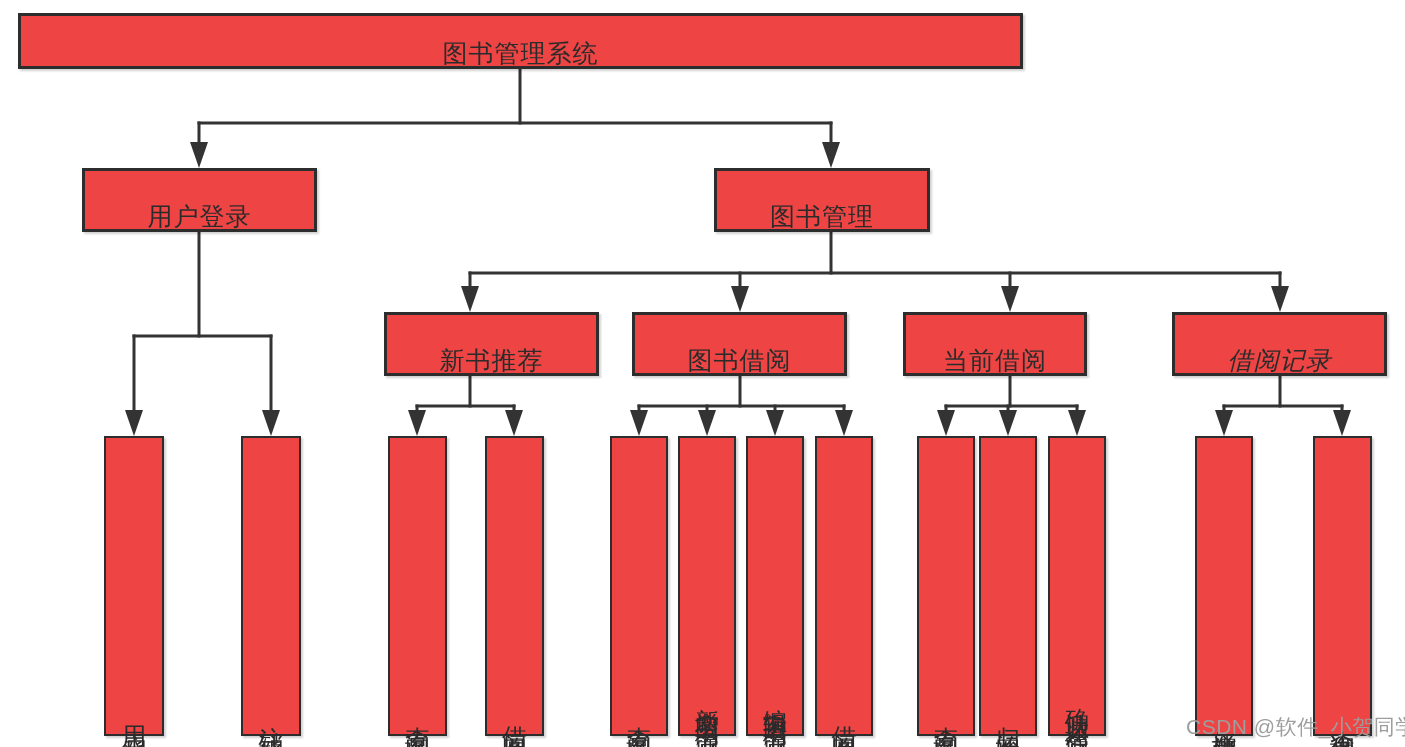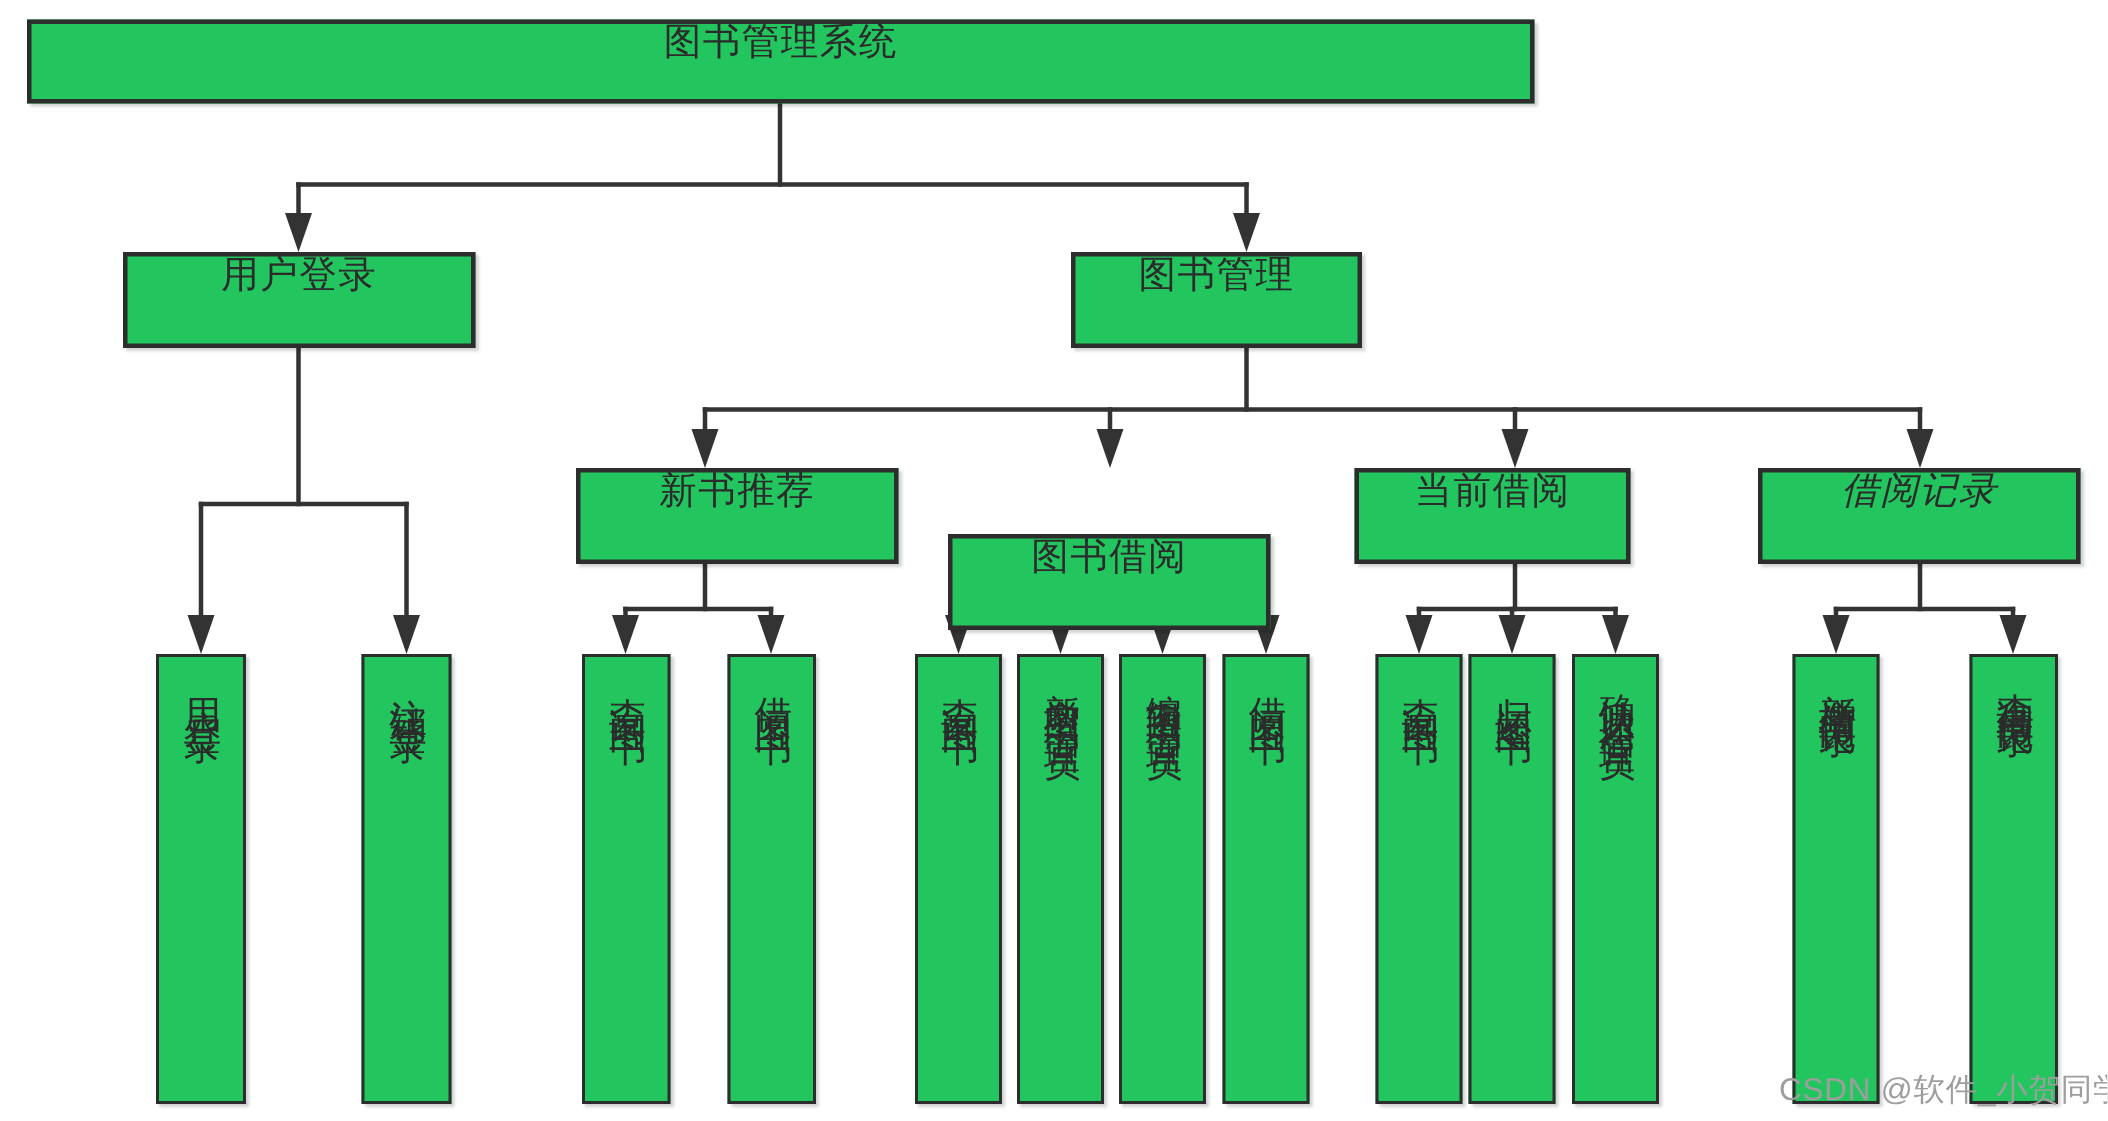--- a/index.html
+++ b/index.html
@@ -17,24 +17,24 @@
     width:1405px;height:747px;
     background:var(--background);
     overflow:hidden;
   }
   svg.wires{position:absolute;left:0;top:0;width:1405px;height:747px;}
   .cline{stroke:var(--line);stroke-width:3;fill:none;stroke-linecap:square;}
   .chead{fill:var(--line);stroke:none;}
   .box{
     position:absolute;
     box-sizing:border-box;
-    background:#22c55e;
+    background:#ef4444;
     border:3px solid var(--box-border);
     box-shadow:2px 2px 2px rgba(0,0,0,0.18);
-    display:flex;align-items:flex-start;justify-content:center;
+    display:flex;align-items:flex-end;justify-content:center;
     color:var(--text);
   }
   .h-label{font-size:25px;line-height:1;white-space:nowrap;letter-spacing:1px;}
   .leaf{border-width:2px;}
   .v-label{
     writing-mode:vertical-rl;
     text-orientation:mixed;
     font-size:25px;line-height:1;
     white-space:nowrap;
   }
@@ -132,28 +132,28 @@
     </g>
   </svg>
 
   <div class="box" style="left:18px;top:13px;width:1005px;height:56px;">
     <span class="h-label">图书管理系统</span>
   </div>
 
   <div class="box" style="left:82px;top:168px;width:235px;height:64px;">
     <span class="h-label">用户登录</span>
   </div>
-  <div class="box" style="left:714px;top:168px;width:194px;height:64px;font-family:Liberation Serif, serif;">
+  <div class="box" style="left:714px;top:168px;width:216px;height:64px;font-family:Liberation Serif, serif;">
     <span class="h-label">图书管理</span>
   </div>
 
   <div class="box" style="left:384px;top:312px;width:215px;height:64px;">
     <span class="h-label">新书推荐</span>
   </div>
-  <div class="box" style="left:632px;top:312px;width:215px;height:64px;margin-top:44px;">
+  <div class="box" style="left:632px;top:312px;width:215px;height:64px;">
     <span class="h-label">图书借阅</span>
   </div>
   <div class="box" style="left:903px;top:312px;width:184px;height:64px;">
     <span class="h-label">当前借阅</span>
   </div>
   <div class="box" style="left:1172px;top:312px;width:215px;height:64px;font-style:italic;">
     <span class="h-label">借阅记录</span>
   </div>
 
   <div class="box leaf" style="left:104px;top:436px;width:60px;height:300px;">

